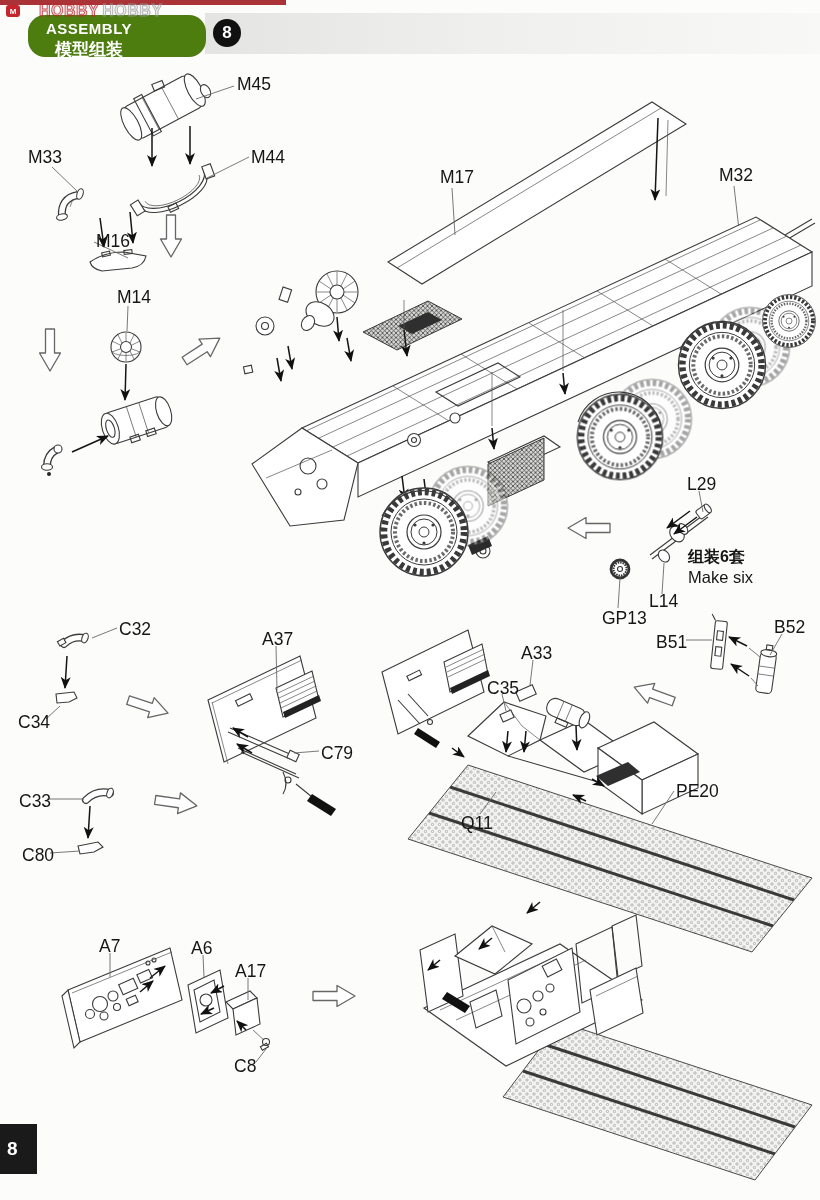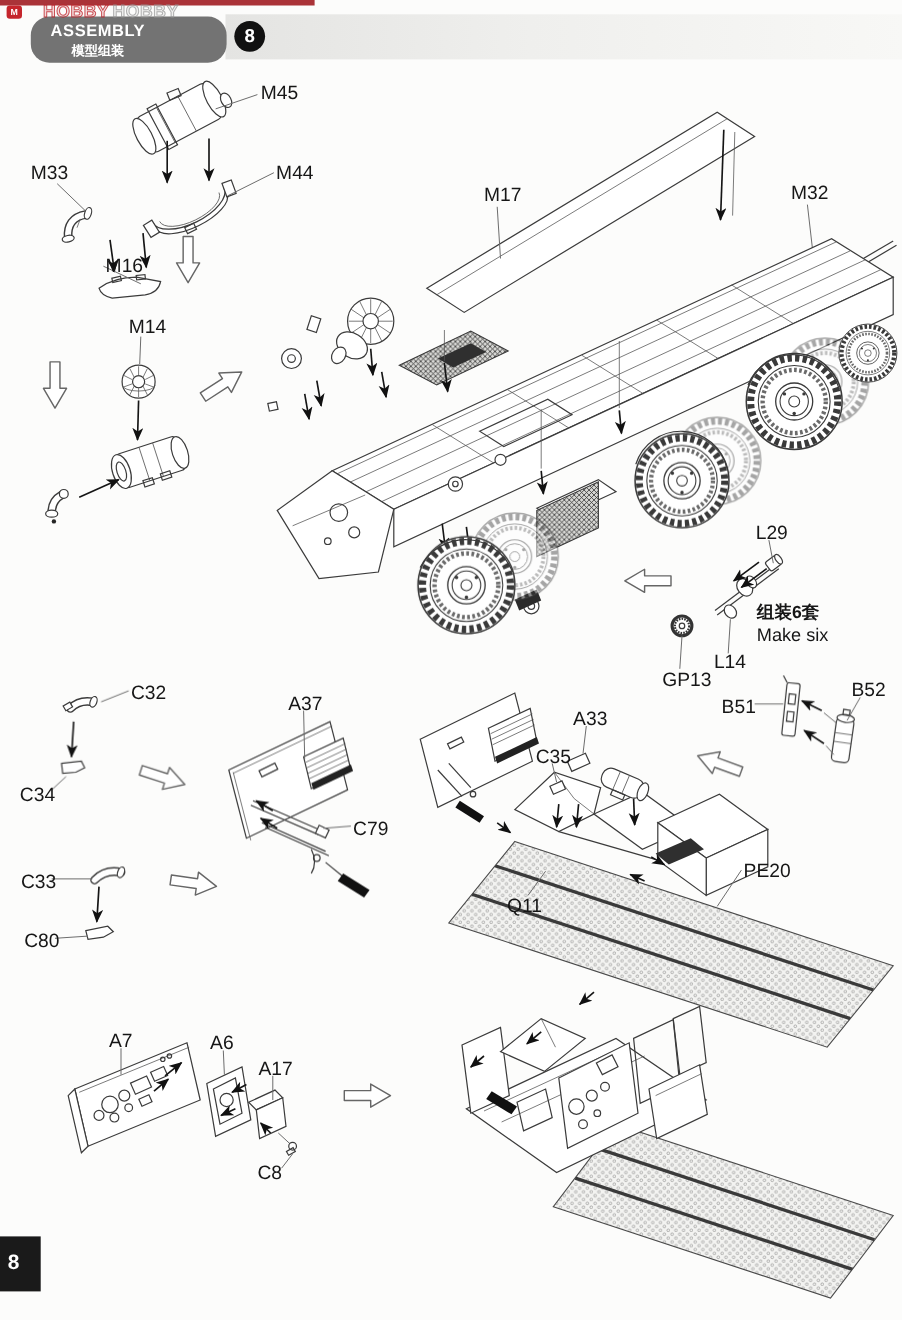--- a/index.html
+++ b/index.html
@@ -1,24 +1,24 @@
 <!DOCTYPE html>
 <html><head>
 <meta charset="utf-8">
 <style>
   html,body{margin:0;padding:0;}
   body{width:820px;height:1200px;background:#ffffff;font-family:"Liberation Sans",sans-serif;}
   .page{position:relative;width:820px;height:1200px;background:#fcfcfb;overflow:hidden;}
   .top-red{position:absolute;left:0;top:0;width:286px;height:5px;background:#a11d22;opacity:.9;}
   .band{position:absolute;left:205px;top:13px;width:615px;height:41px;
         background:linear-gradient(90deg,#e4e4e2 0%,#efefed 45%,#f8f8f6 100%);}
-  .hdr-bar{position:absolute;left:28px;top:15px;width:178px;height:42px;background:#737373;
+  .hdr-bar{position:absolute;left:28px;top:15px;width:178px;height:42px;background:#4d7c0f;
            color:#fff;text-align:center;padding-right:56px;box-sizing:border-box;border-radius:17px;}
   .hdr-en{font-size:15px;font-weight:700;letter-spacing:.5px;margin-top:5px;}
-  .hdr-zh{font-size:12px;font-weight:700;margin-top:1px;}
+  .hdr-zh{font-size:17px;font-weight:700;margin-top:1px;}
   .step-circle{position:absolute;left:213px;top:19px;width:28px;height:28px;border-radius:50%;
                background:#111;color:#fff;display:flex;align-items:center;justify-content:center;
                font-size:17px;font-weight:700;}
   .wm{position:absolute;left:6px;top:2px;display:flex;align-items:center;gap:3px;z-index:5;}
   .wm-logo{width:14px;height:12px;background:#c5252c;border-radius:3px;color:#fff;
            font-size:8px;font-weight:700;display:flex;align-items:center;justify-content:center;}
   .wm-hobby,.wm-search{font-size:16px;font-weight:700;letter-spacing:.5px;}
   .wm-hobby{color:rgba(190,35,42,.15);padding-left:16px;-webkit-text-stroke:.9px rgba(190,35,42,.8);}
   .wm-search{color:rgba(150,150,150,.12);-webkit-text-stroke:.9px rgba(150,150,150,.75);}
   .page-badge{position:absolute;left:0;top:1124px;width:37px;height:50px;background:#1a1a1a;

